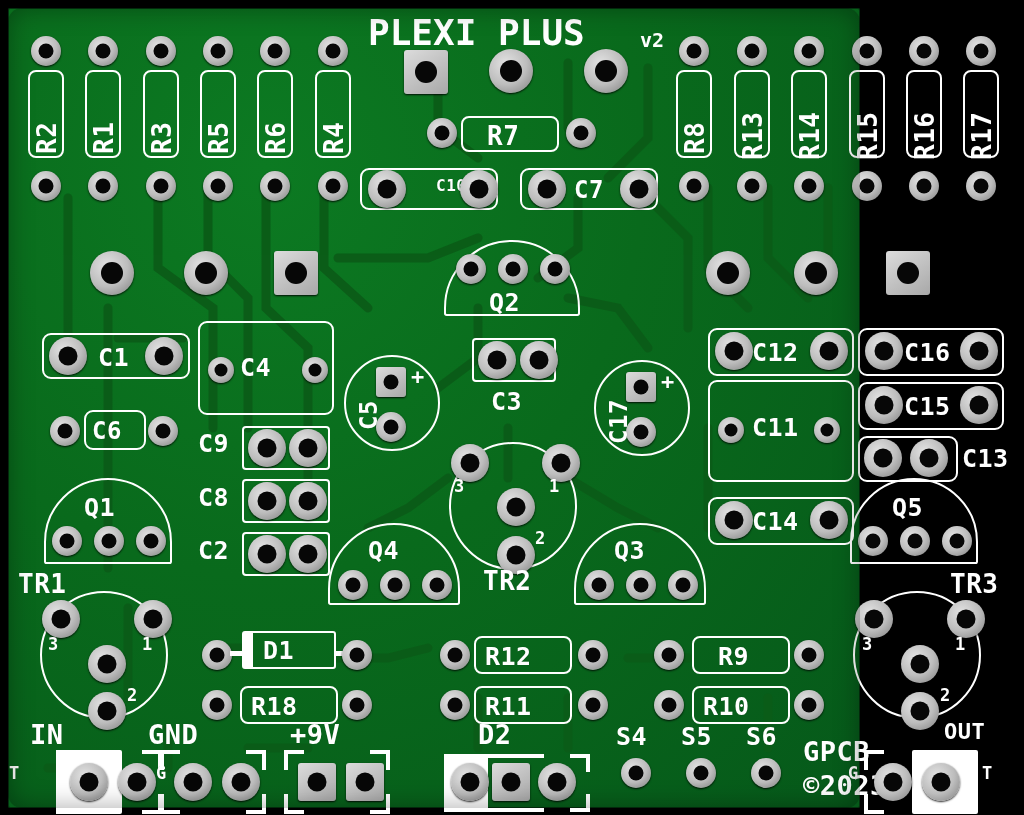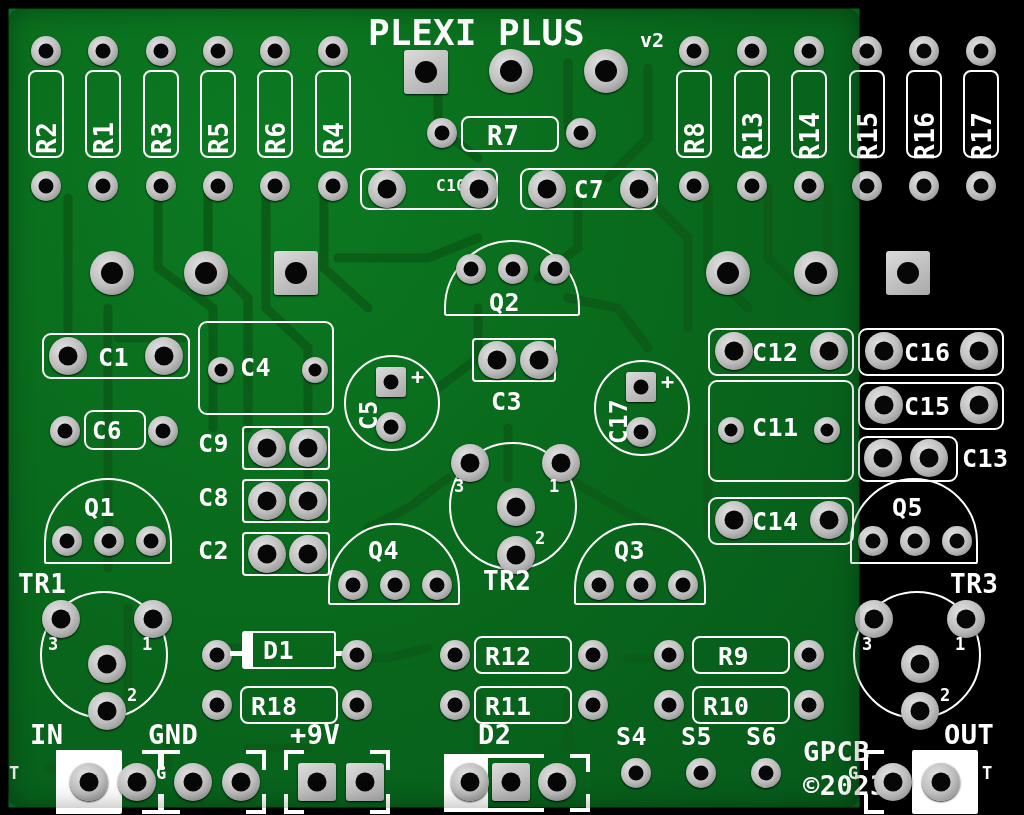--- a/index.html
+++ b/index.html
@@ -451,21 +451,21 @@
     <div class="silktext" style="left:608px;top:716px;font-size:25px;">S4</div>
     <div class="pad m" style="left:613px;top:750px;"></div>
     <div class="silktext" style="left:673px;top:716px;font-size:25px;">S5</div>
     <div class="pad m" style="left:678px;top:750px;"></div>
     <div class="silktext" style="left:738px;top:716px;font-size:25px;">S6</div>
     <div class="pad m" style="left:743px;top:750px;"></div>
 
     <div class="silktext" style="left:795px;top:730px;font-size:27px;">GPCB</div>
     <div class="silktext" style="left:795px;top:764px;font-size:27px;">©2023</div>
 
-    <div class="silktext" style="left:936px;top:713px;font-size:27px;">OUT</div>
+    <div class="silktext" style="left:936px;top:713px;font-size:22px;">OUT</div>
     <div class="maskwhite" style="left:904px;top:742px;width:66px;height:64px;"></div>
     <div class="bracket" style="left:856px;top:742px;width:106px;height:64px;">
       <i style="left:0;top:0;width:20px;height:4px;"></i>
       <i style="left:0;top:0;width:4px;height:20px;"></i>
       <i style="right:0;top:0;width:20px;height:4px;"></i>
       <i style="right:0;top:0;width:4px;height:20px;"></i>
       <i style="left:0;bottom:0;width:20px;height:4px;"></i>
       <i style="left:0;bottom:0;width:4px;height:20px;"></i>
       <i style="right:0;bottom:0;width:20px;height:4px;"></i>
       <i style="right:0;bottom:0;width:4px;height:20px;"></i>

